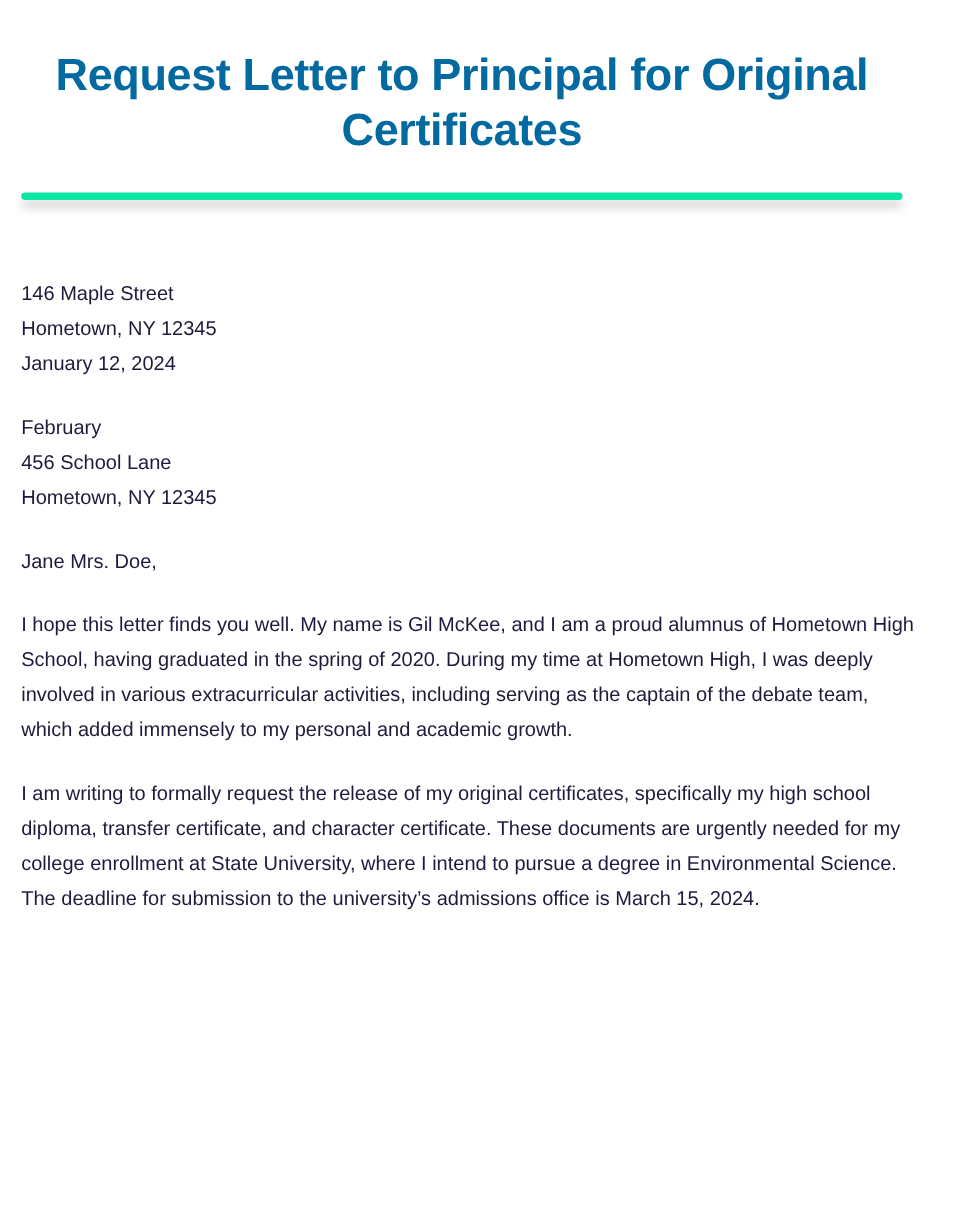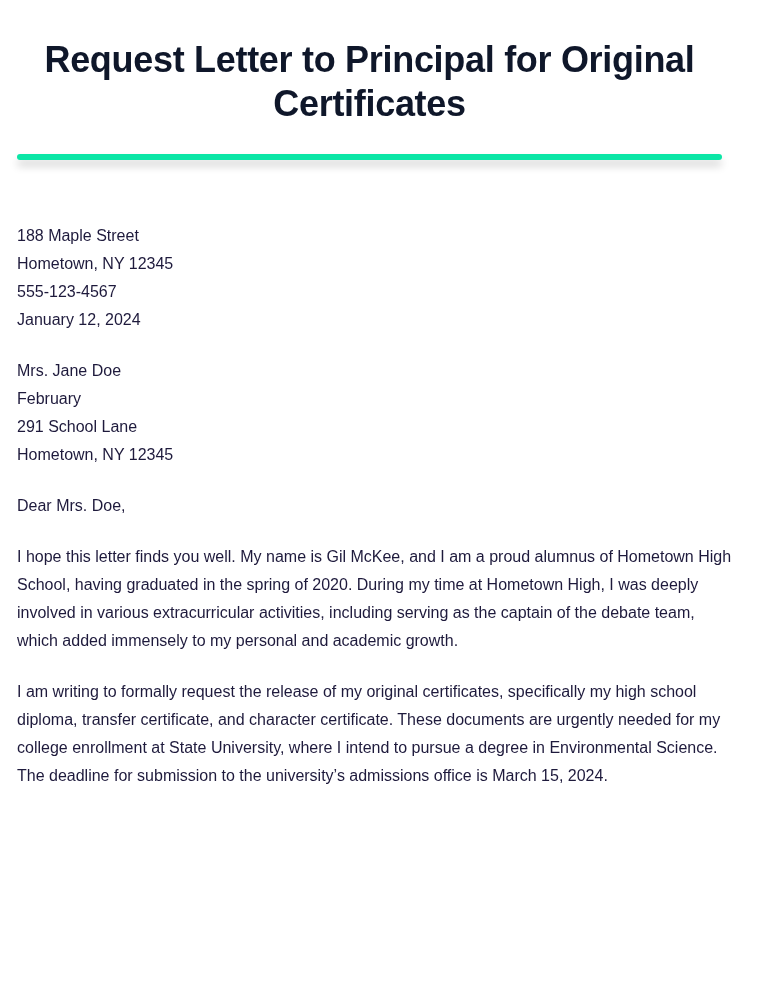--- a/index.html
+++ b/index.html
@@ -2,21 +2,21 @@
 <html><head>
   <meta charset="utf-8">
   <style>
     html, body { margin: 0; padding: 0; background: #ffffff; }
     body { width: 765px; height: 982px; overflow: hidden; position: relative; }
     .title {
       position: absolute; left: 17px; top: 38px; width: 705px;
       text-align: center;
       font-family: "Liberation Sans", sans-serif;
       font-weight: 700; font-size: 36px; line-height: 44px;
-      color: #0f172a; margin: 0; letter-spacing: -0.3px;
+      color: #0369a1; margin: 0; letter-spacing: -0.3px;
     }
     .accent-bar {
       position: absolute; left: 17px; top: 154px; width: 705px; height: 6px;
       border-radius: 3px; background: #0be6a6;
       box-shadow: 0 6px 8px rgba(0,0,0,0.18);
     }
     .letter {
       position: absolute; left: 17px; top: 222px; width: 715px;
       font-family: "Liberation Sans", sans-serif;
       font-size: 16px; line-height: 28px; color: #1e1a3c;
@@ -26,29 +26,27 @@
     p { margin: 0 0 23px 0; }
   </style>
 </head>
 <body>
 
 <h1 class="title">Request Letter to Principal for Original Certificates</h1>
 <div class="accent-bar"></div>
 
 <div class="letter">
   <div class="block">
-    <span class="line">188 Maple Street</span>
+    <span class="line">146 Maple Street</span>
     <span class="line">Hometown, NY 12345</span>
-    <span class="line">555-123-4567</span>
     <span class="line">January 12, 2024</span>
   </div>
 
   <div class="block">
-    <span class="line">Mrs. Jane Doe</span>
     <span class="line">February</span>
-    <span class="line">291 School Lane</span>
+    <span class="line">456 School Lane</span>
     <span class="line">Hometown, NY 12345</span>
   </div>
 
-  <p>Dear Mrs. Doe,</p>
+  <p>Jane Mrs. Doe,</p>
   <p>I hope this letter finds you well. My name is Gil McKee, and I am a proud alumnus of Hometown High School, having graduated in the spring of 2020. During my time at Hometown High, I was deeply involved in various extracurricular activities, including serving as the captain of the debate team, which added immensely to my personal and academic growth.</p>
   <p>I am writing to formally request the release of my original certificates, specifically my high school diploma, transfer certificate, and character certificate. These documents are urgently needed for my college enrollment at State University, where I intend to pursue a degree in Environmental Science. The deadline for submission to the university’s admissions office is March 15, 2024.</p>
 </div>
 
 </body></html>

